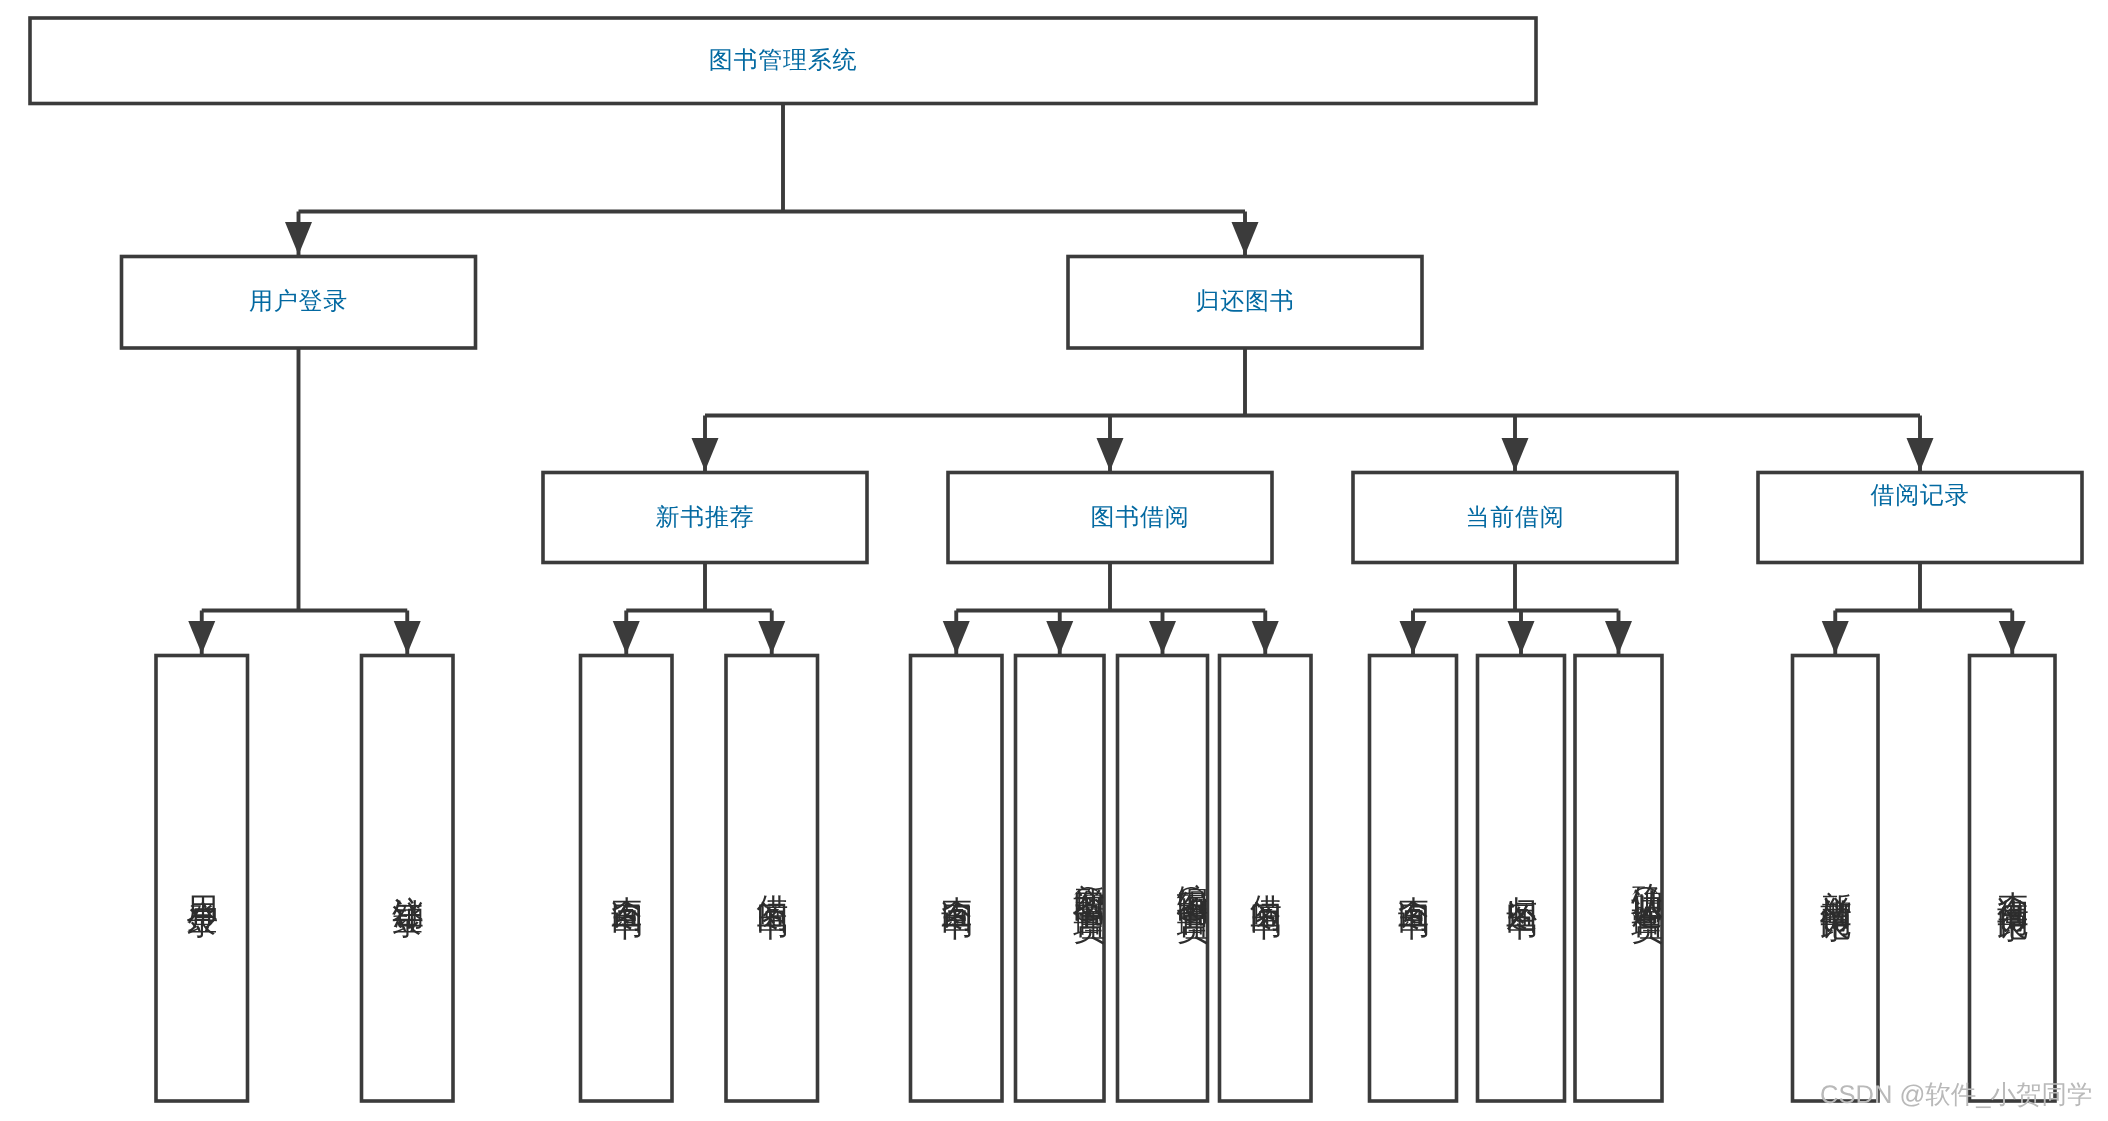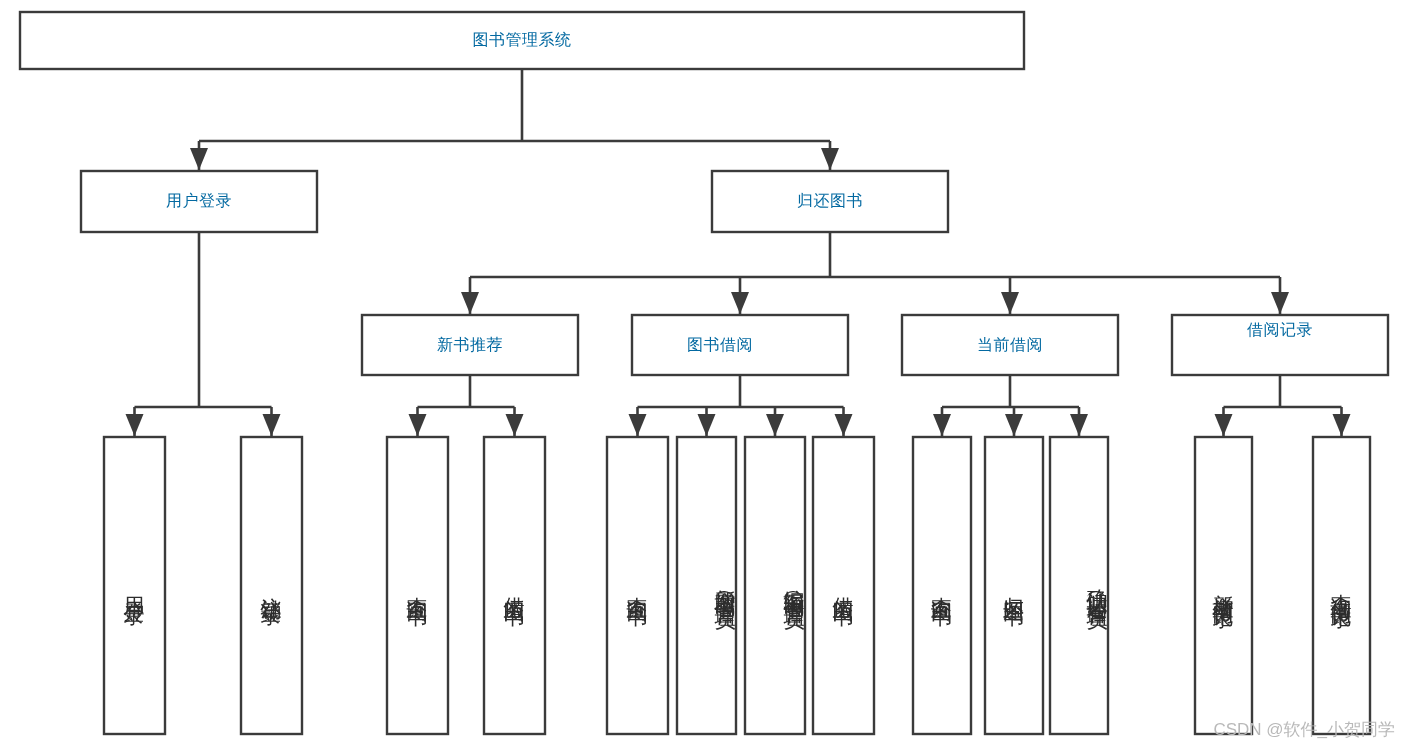--- a/index.html
+++ b/index.html
@@ -164,21 +164,21 @@
         <rect x="1195" y="437" width="57" height="297" class="leaf-box"></rect>
         <rect x="1313" y="437" width="57" height="297" class="leaf-box"></rect>
       </g>
   </svg>
 
   <div id="label-layer">
       <div class="node-label" style="left: 20px; top: 12px; width: 1004px; height: 57px;">图书管理系统</div>
       <div class="node-label" style="left: 81px; top: 171px; width: 236px; height: 61px;">用户登录</div>
       <div class="node-label" style="left: 712px; top: 171px; width: 236px; height: 61px;">归还图书</div>
       <div class="node-label" style="left: 362px; top: 315px; width: 216px; height: 60px;">新书推荐</div>
-      <div class="node-label" style="left: 612px; top: 315px; width: 216px; height: 60px;">图书借阅</div>
+      <div class="node-label" style="left: 652px; top: 315px; width: 216px; height: 60px;">图书借阅</div>
       <div class="node-label" style="left: 902px; top: 315px; width: 216px; height: 60px;">当前借阅</div>
       <div class="node-label" style="left: 1172px; top: 300px; width: 216px; height: 60px;">借阅记录</div>
       <div class="leaf-label align-middle" style="left: 104px; top: 445px; width: 61px; height: 281px;">用户登录</div>
       <div class="leaf-label align-middle" style="left: 241px; top: 445px; width: 61px; height: 281px;">注销登录</div>
       <div class="leaf-label align-middle" style="left: 387px; top: 445px; width: 61px; height: 281px;">查询图书</div>
       <div class="leaf-label align-middle" style="left: 484px; top: 445px; width: 61px; height: 281px;">借阅图书</div>
       <div class="leaf-label align-middle" style="left: 607px; top: 445px; width: 61px; height: 281px;">查询图书</div>
       <div class="leaf-label align-start" style="left: 677px; top: 445px; width: 59px; height: 281px;">新增图书（管理员）</div>
       <div class="leaf-label align-start" style="left: 745px; top: 445px; width: 60px; height: 281px;">编辑图书（管理员）</div>
       <div class="leaf-label align-middle" style="left: 813px; top: 445px; width: 61px; height: 281px;">借阅图书</div>

